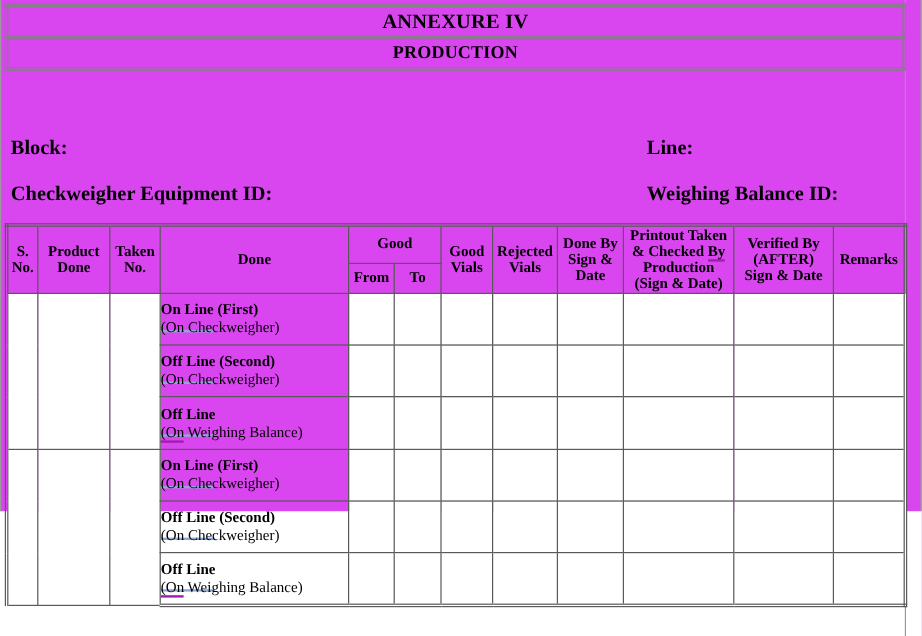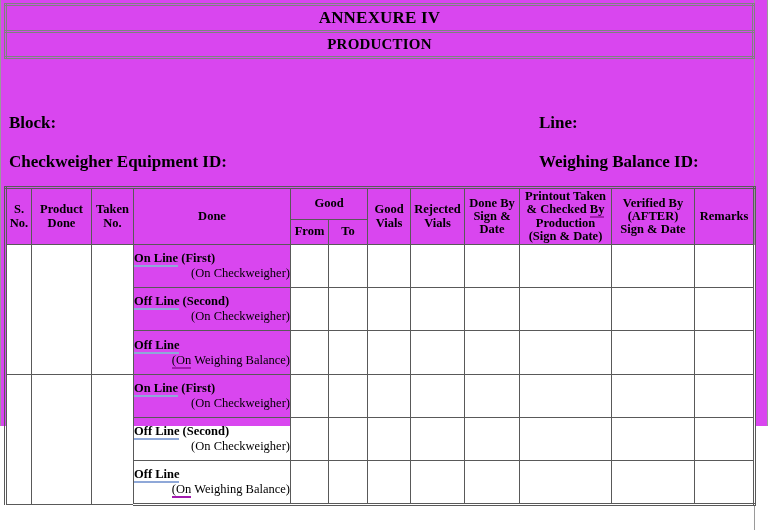--- a/index.html
+++ b/index.html
@@ -119,25 +119,25 @@
 
   
   td.stage {
     text-align: left;
     padding: 4px 0 4px 9px;
     line-height: 1.18;
     font-size: 14px;
     vertical-align: middle;
   }
   .stage .ln1 { display: block; white-space: nowrap; }
-  .stage .ln2 { display: block; white-space: nowrap; text-align: right; }
+  .stage .ln2 { display: block; white-space: nowrap; }
   .sw {
     font-weight: bold;
     border-bottom: 2px solid #8fa8d8;
-    padding-bottom: 0px;
+    padding-bottom: 10px;
   }
   .swb { font-weight: bold; }
   .hw {
     border-bottom: 2px solid #a21caf;
     padding-bottom: 0px;
   }
 
   td.blank { background: #ffffff; }
 
   

